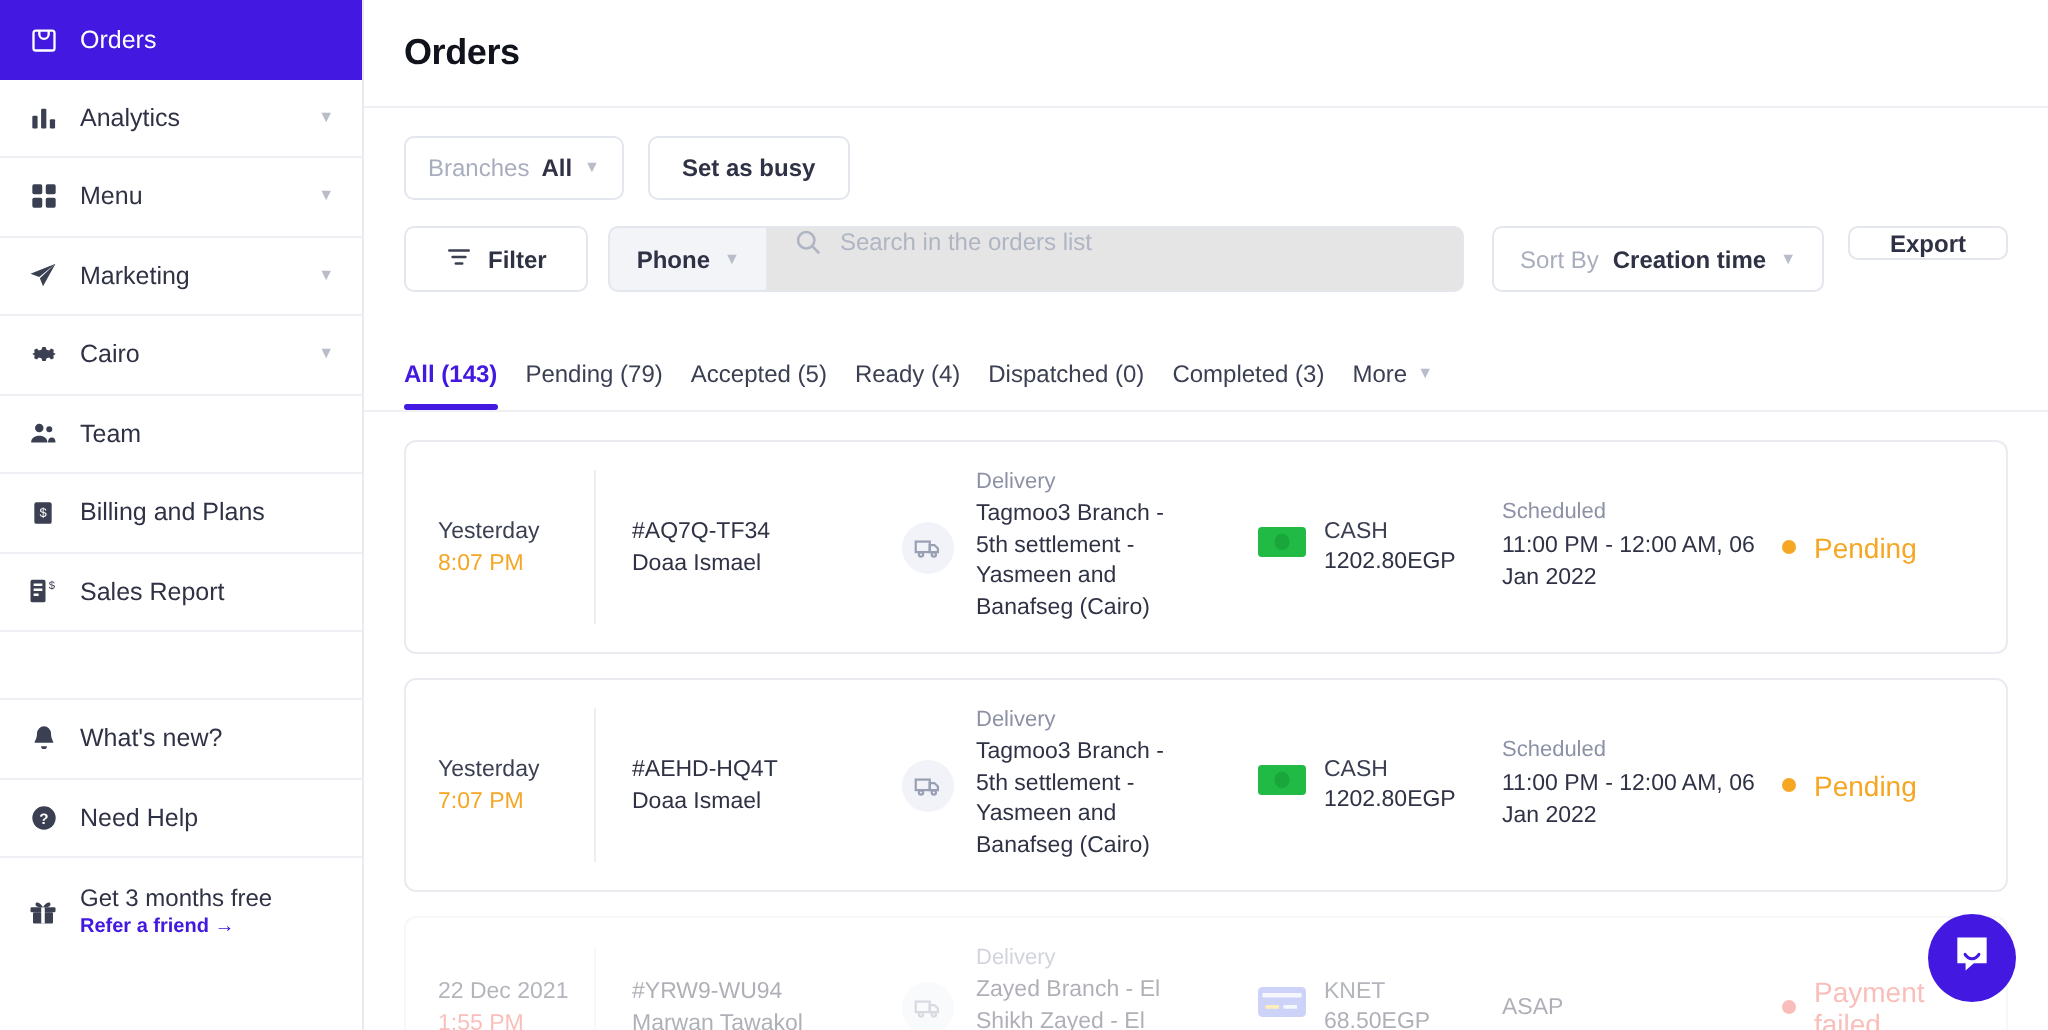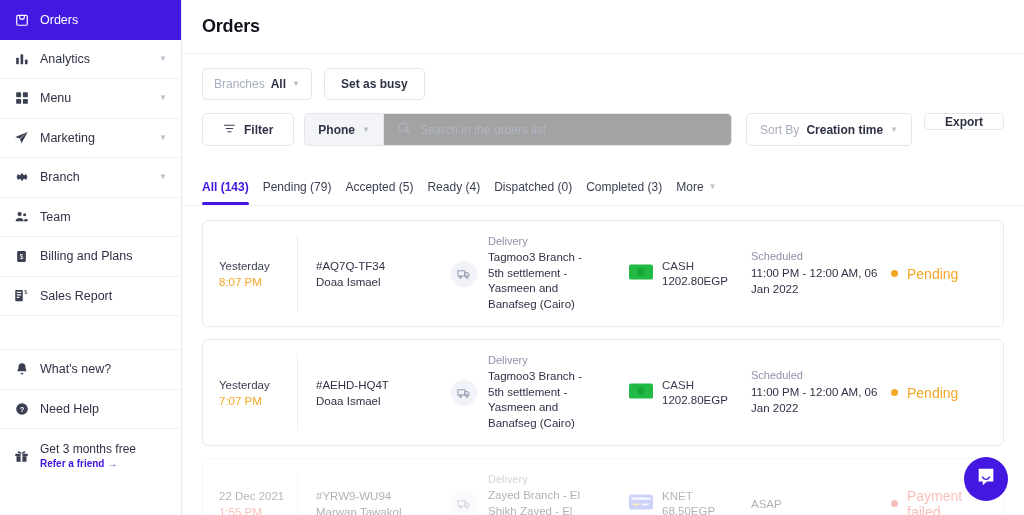--- a/index.html
+++ b/index.html
@@ -79,23 +79,23 @@
     border-radius: 5px; height: 33px;
   }
   .phone-sel {
     display: flex; align-items: center; gap: 7px;
     background: #f2f4f8; border: 1px solid #e3e6ed; border-right: none;
     border-radius: 5px 0 0 5px;
     padding: 0 13px; height: 33px; font-size: 12px;
     font-weight: bold; color: #2f3245; cursor: pointer; margin-left: 10px;
   }
   .search-box {
-    display: flex; align-items: center; gap: 9px; flex: 1;
+    display: flex; align-items: flex-start; gap: 9px; flex: 1;
     border: 1px solid #e3e6ed; border-radius: 0 5px 5px 0;
-    padding: 0 13px; height: 33px; background: #a3a3a3;
+    padding: 0 13px; height: 33px; background: #e5e5e5;
   }
   .search-input {
     border: none; outline: none; font-size: 12px;
     color: #2f3245; background: transparent; width: 100%;
     font-family: "Liberation Sans", sans-serif;
   }
   .search-input::placeholder { color: #b0b5c4; }
   .right-tools { display: flex; gap: 12px; margin-left: 14px; }
   .sortby { padding: 0 13px; gap: 7px; height: 33px; }
   .btn-export { padding: 0 20px; font-weight: bold; height: 17px; }
@@ -209,21 +209,21 @@
       <span class="nav-label">Marketing</span>
       <span class="chev">▼</span>
     </div>
 
     <div class="nav-item">
       <span class="nav-icon">
         <svg width="14" height="14" viewBox="0 0 24 24" fill="#3b3f52">
           <path d="M12 8a4 4 0 1 0 0 8 4 4 0 0 0 0-8zm10 4l-2-1.3.4-2.4-2.3-1-1.6 1.8-2.3-.8L13.4 6h-2.8l-.8 2.3-2.3.8L5.9 7.3l-2.3 1L4 10.7 2 12l2 1.3-.4 2.4 2.3 1 1.6-1.8 2.3.8.8 2.3h2.8l.8-2.3 2.3-.8 1.6 1.8 2.3-1-.4-2.4L22 12z"></path>
         </svg>
       </span>
-      <span class="nav-label">Branch</span>
+      <span class="nav-label">Cairo</span>
       <span class="chev">▼</span>
     </div>
 
     <div class="nav-item">
       <span class="nav-icon">
         <svg width="15" height="15" viewBox="0 0 24 24" fill="#3b3f52">
           <circle cx="9" cy="8" r="3.4"></circle>
             <circle cx="17" cy="9" r="2.4"></circle>
           <path d="M2.5 19.5c0-3.4 2.9-5.3 6.5-5.3s6.5 1.9 6.5 5.3z"></path>
             <path d="M16 19.5c0-2.5 1-4 3.2-4 1.7 0 2.8 1.2 2.8 4z"></path>

